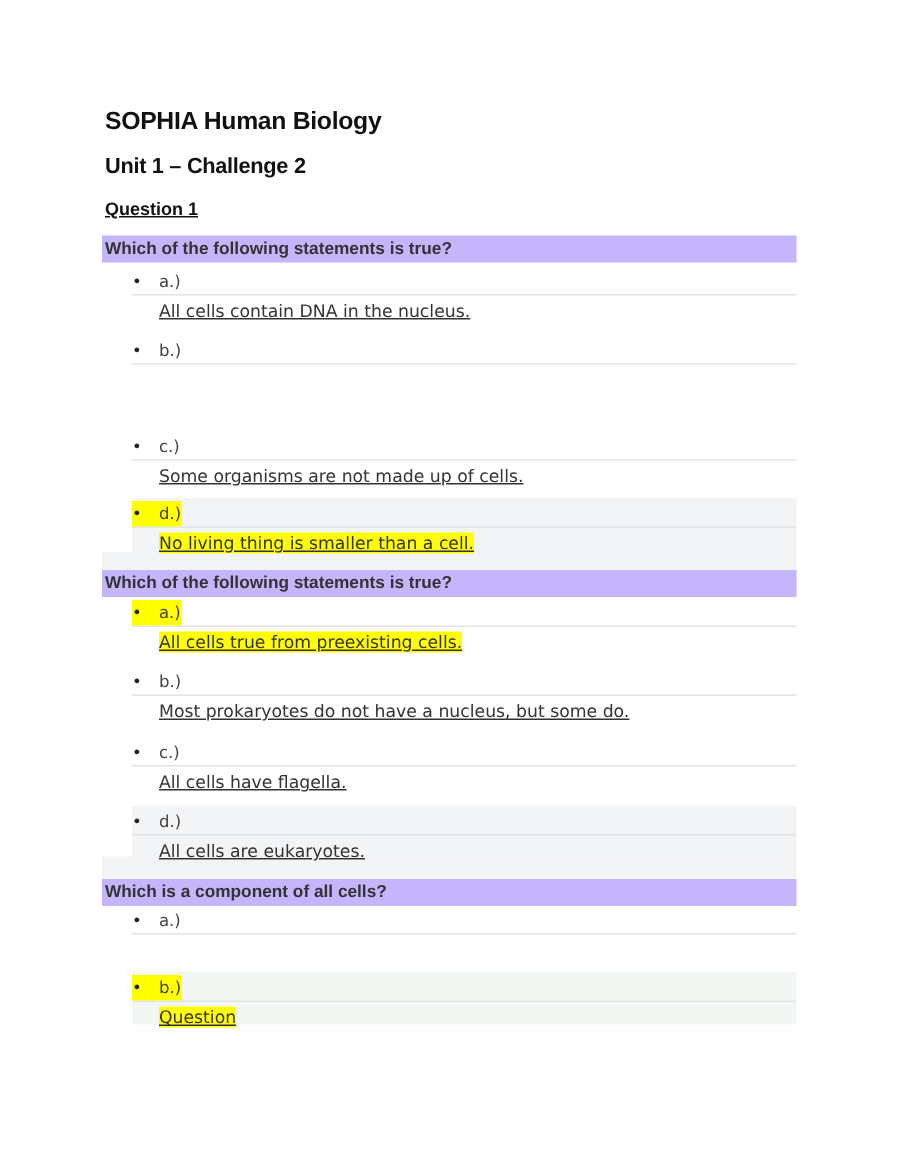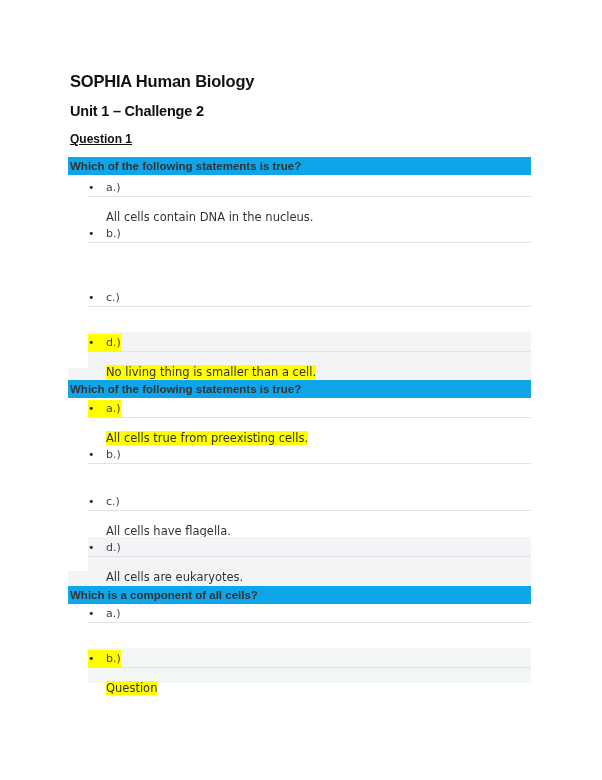--- a/index.html
+++ b/index.html
@@ -51,21 +51,21 @@
       font-size: 12px;
       color: #111111;
       text-decoration: underline;
       margin: 0;
     }
     .q-header {
       position: absolute;
       left: 68px;
       width: 463px;
       height: 18px;
-      background: #0ea5e9;
+      background: #c4b5fd;
       font-family: "Liberation Sans", sans-serif;
       font-weight: bold;
       font-size: 11.5px;
       color: #333333;
       line-height: 18px;
       padding-left: 2px;
       box-sizing: border-box;
     }
     .shade {
       position: absolute;
@@ -98,21 +98,22 @@
     .letter {
       position: absolute;
       left: 18px;
       top: 0;
     }
     .opt-text {
       padding-left: 18px;
       font-size: 11.5px;
       line-height: 18px;
       color: #333333;
-      margin-top: 11px;
+      margin-top: 1px;
+      text-decoration: underline;
     }
     .hl {
       background: #ffff00;
     }
     .bullet.hl-bullet {
       background: #ffff00;
       width: 18px;
     }
   </style>
 </head>
@@ -139,20 +140,21 @@
       <span class="bullet">•</span>
       <span class="letter">b.)</span>
     </div>
   </div>
 
   <div class="opt" style="top:289px;">
     <div class="opt-letter-row">
       <span class="bullet">•</span>
       <span class="letter">c.)</span>
     </div>
+    <div class="opt-text"><span>Some organisms are not made up of cells.</span></div>
   </div>
 
   <div class="shade" style="left:88px; top:332px; width:443px; height:36px;"></div>
   <div class="shade" style="left:68px; top:368px; width:463px; height:27px;"></div>
 
   <div class="opt" style="top:334px;">
     <div class="opt-letter-row">
       <span class="bullet hl-bullet">•</span>
       <span class="letter hl">d.)</span>
     </div>
@@ -167,20 +169,21 @@
       <span class="letter hl">a.)</span>
     </div>
     <div class="opt-text"><span class="hl">All cells true from preexisting cells.</span></div>
   </div>
 
   <div class="opt" style="top:446px;">
     <div class="opt-letter-row">
       <span class="bullet">•</span>
       <span class="letter">b.)</span>
     </div>
+    <div class="opt-text"><span>Most prokaryotes do not have a nucleus, but some do.</span></div>
   </div>
 
   <div class="opt" style="top:493px;">
     <div class="opt-letter-row">
       <span class="bullet">•</span>
       <span class="letter">c.)</span>
     </div>
     <div class="opt-text"><span>All cells have flagella.</span></div>
   </div>
 

